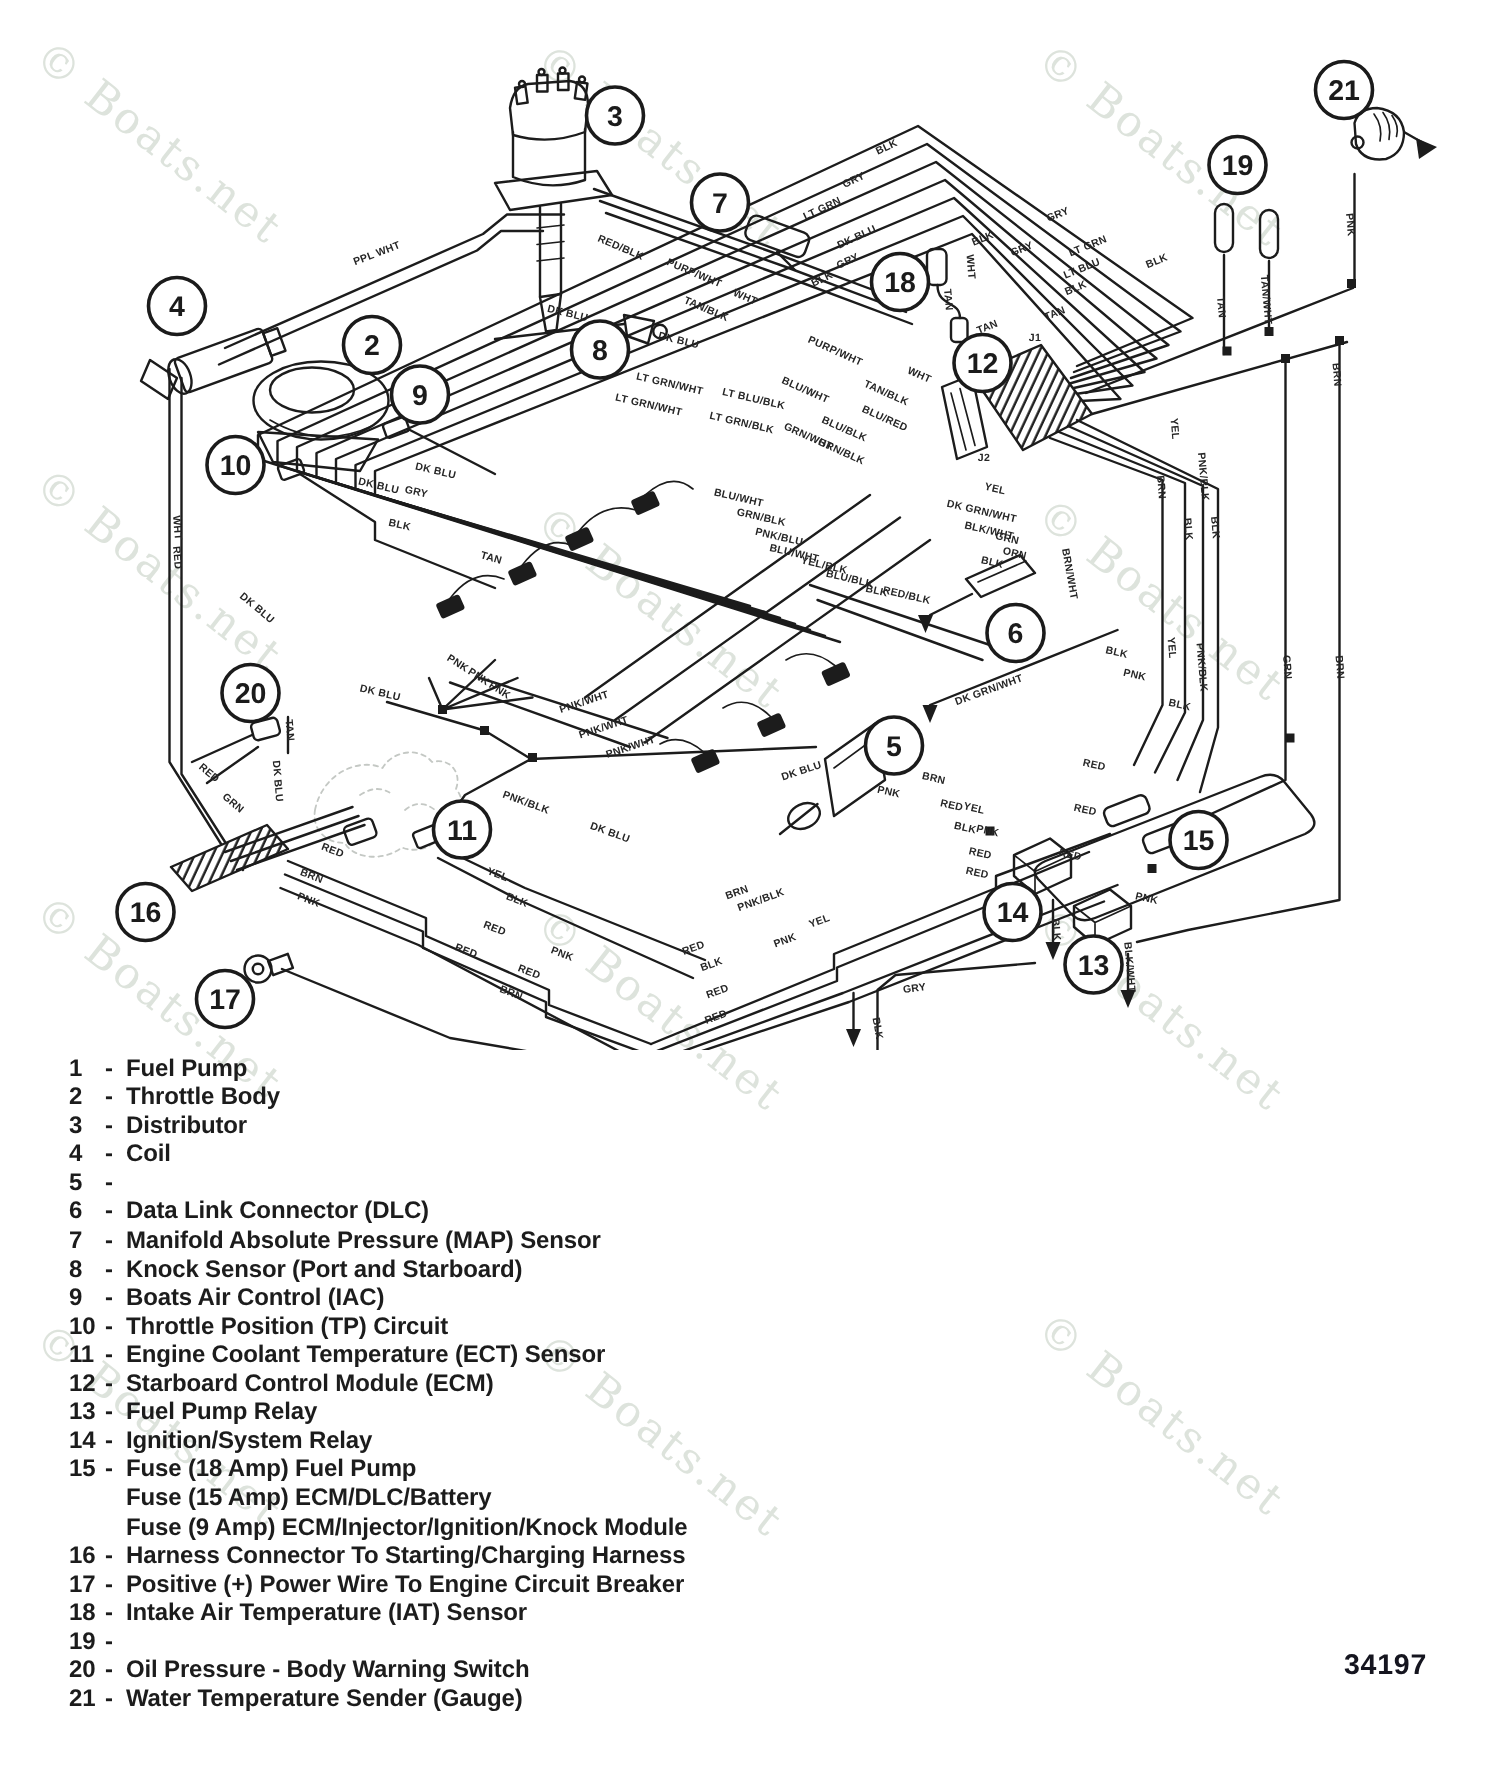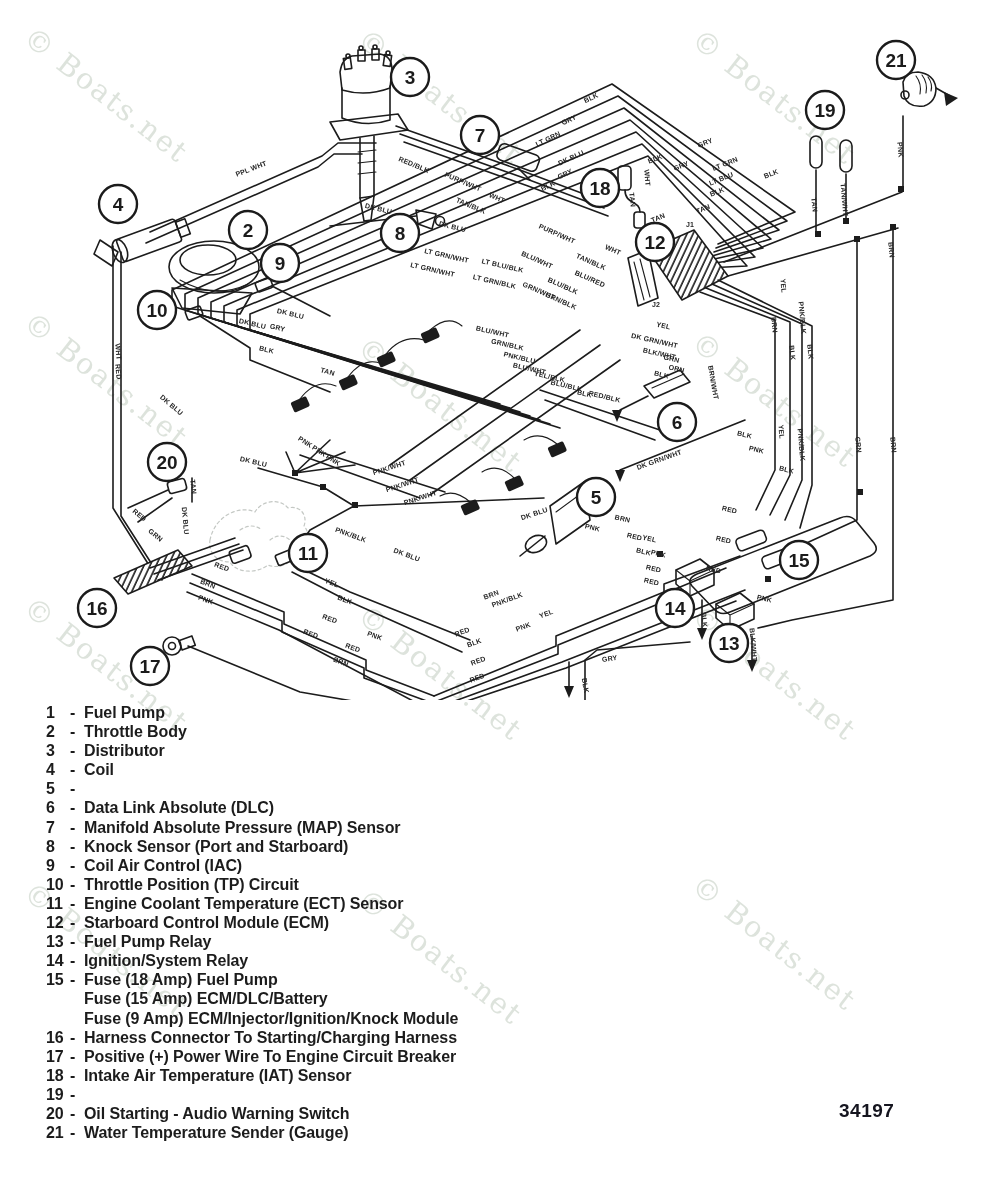--- a/index.html
+++ b/index.html
@@ -15,21 +15,21 @@
   .wl{font-family:"Liberation Sans",sans-serif;font-size:7px;font-weight:bold;fill:#262626;
       text-anchor:middle;letter-spacing:.2px;stroke:none;}
   .co{fill:#ffffff;stroke:#1b1b1b;stroke-width:2.4;}
   .cot{font-family:"Liberation Sans",sans-serif;font-size:19px;font-weight:bold;fill:#1b1b1b;
        text-anchor:middle;stroke:none;}
   #legend{position:absolute;left:46px;top:703px;font-size:16px;font-weight:bold;color:#1c1c1c;
           letter-spacing:-.1px;}
   .lrow{display:flex;line-height:19.1px;white-space:nowrap;}
   .ln{width:24px;flex:0 0 24px;}
   .ld{width:14px;flex:0 0 14px;}
-  #part-number{position:absolute;left:839px;top:1100px;font-size:19px;font-weight:bold;
+  #part-number{position:absolute;left:896px;top:1100px;font-size:19px;font-weight:bold;
                color:#15151f;letter-spacing:.5px;}
 </style>
 </head>
 <body>
 
 <div class="page">
 
   <div id="watermarks">
       <div class="wm" style="left: 38px; top: 20px; color: rgb(221, 227, 220);">© Boats.net</div>
       <div class="wm" style="left: 372px; top: 22px; color: rgb(221, 227, 220);">© Boats.net</div>
@@ -527,36 +527,36 @@
         <span class="ld">-</span>
         <span class="lt">Coil</span>
       </div>
       <div class="lrow">
         <span class="ln">5</span>
         <span class="ld">-</span>
       </div>
       <div class="lrow">
         <span class="ln">6</span>
         <span class="ld">-</span>
-        <span class="lt">Data Link Absolute (DLC)</span>
+        <span class="lt">Data Link Connector (DLC)</span>
       </div>
       <div class="lrow">
         <span class="ln">7</span>
         <span class="ld">-</span>
         <span class="lt">Manifold Absolute Pressure (MAP) Sensor</span>
       </div>
       <div class="lrow">
         <span class="ln">8</span>
         <span class="ld">-</span>
         <span class="lt">Knock Sensor (Port and Starboard)</span>
       </div>
       <div class="lrow">
         <span class="ln">9</span>
         <span class="ld">-</span>
-        <span class="lt">Coil Air Control (IAC)</span>
+        <span class="lt">Boats Air Control (IAC)</span>
       </div>
       <div class="lrow">
         <span class="ln">10</span>
         <span class="ld">-</span>
         <span class="lt">Throttle Position (TP) Circuit</span>
       </div>
       <div class="lrow">
         <span class="ln">11</span>
         <span class="ld">-</span>
         <span class="lt">Engine Coolant Temperature (ECT) Sensor</span>
@@ -606,21 +606,21 @@
         <span class="ld">-</span>
         <span class="lt">Intake Air Temperature (IAT) Sensor</span>
       </div>
       <div class="lrow">
         <span class="ln">19</span>
         <span class="ld">-</span>
       </div>
       <div class="lrow">
         <span class="ln">20</span>
         <span class="ld">-</span>
-        <span class="lt">Oil Starting - Audio Warning Switch</span>
+        <span class="lt">Oil Pressure - Body Warning Switch</span>
       </div>
       <div class="lrow">
         <span class="ln">21</span>
         <span class="ld">-</span>
         <span class="lt">Water Temperature Sender (Gauge)</span>
       </div>
     </div>
 
   <div id="part-number">34197</div>
 </div>

